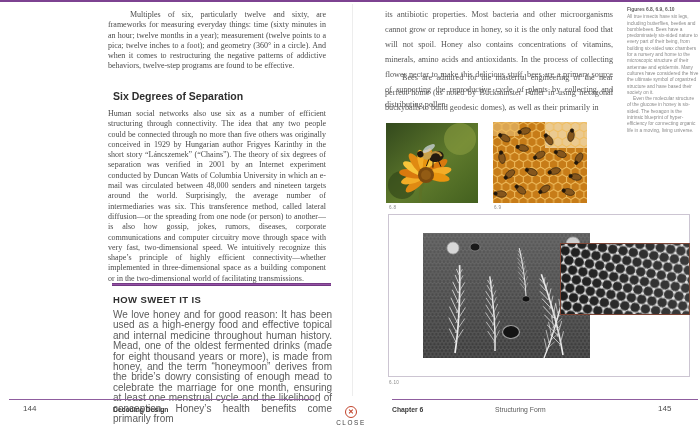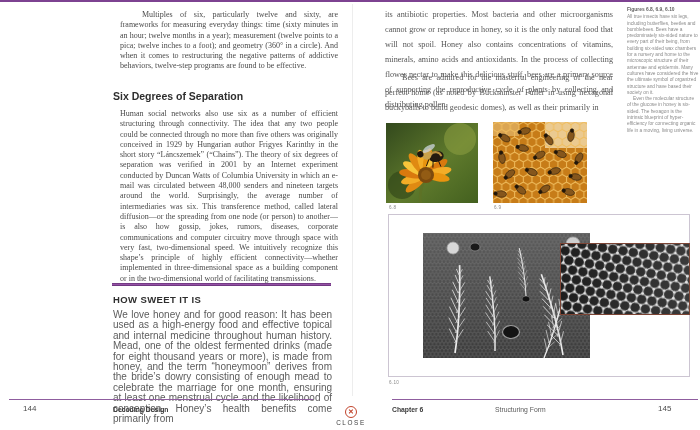--- a/index.html
+++ b/index.html
@@ -10,21 +10,21 @@
   }
   .abs{position:absolute;}
 
   
   .top-accent{left:0;top:0;width:700px;height:2px;background:#7d4291;}
   .gutter{left:352px;top:4px;width:1px;height:392px;background:#ededed;}
 
   
   .serif-body{
     font-family:"Liberation Serif",serif;font-size:8px;line-height:10.3px;
-    color:#4a4a4a;text-align:justify;width:218px;left:120px;
+    color:#4a4a4a;text-align:justify;width:218px;left:108px;
   }
   .indent-first{text-indent:22px;}
   .h-sans{
     left:113px;font-family:"Liberation Sans",sans-serif;font-weight:bold;
     color:#2e2e2e;
   }
   .h1-size{font-size:10.5px;}
   .h2-size{font-size:9.5px;letter-spacing:.4px;}
   .sans-body{
     font-family:"Liberation Sans",sans-serif;font-size:10px;line-height:10.4px;

